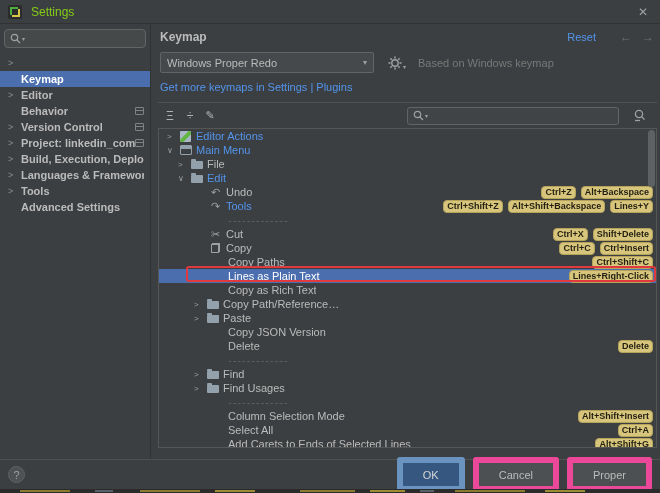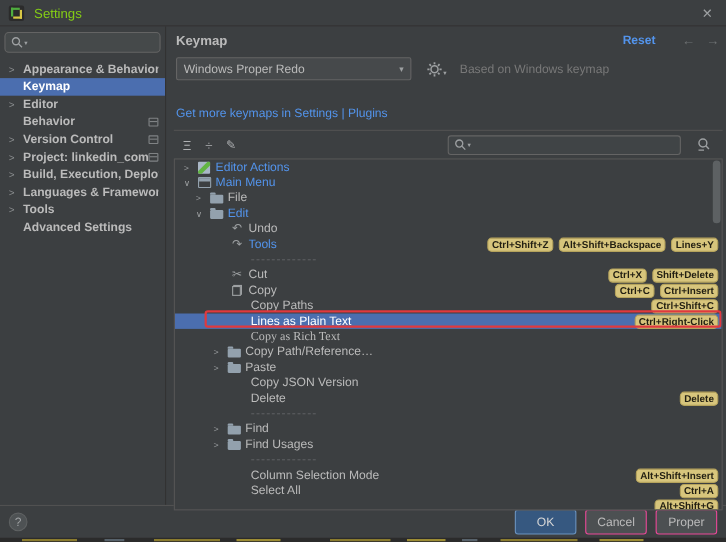--- a/index.html
+++ b/index.html
@@ -29,24 +29,24 @@
   .sb-chev { width:13px; flex:none; color:#8c8f91; font-size:9px; font-weight:normal; }
   .sb-label { white-space:nowrap; overflow:hidden; flex:1; }
   .sb-grid-icon { flex:none; width:9px; height:8px; border:1px solid #8c8f91; border-radius:1px; position:relative; opacity:.85; }
   .sb-grid-icon::before { content:""; position:absolute; left:0; right:0; top:2px; border-top:1px solid #8c8f91; }
 
   
   .main { flex:1; display:flex; flex-direction:column; padding:6px 3px 0 7px; min-width:0; }
   .main-header { display:flex; align-items:center; margin:0 3px 8px 2px; }
   .page-title { color:#bbbbbb; font-size:12px; font-weight:bold; }
   .mh-spacer { flex:1; }
-  .reset-link { color:#5394ec; font-size:11px; font-weight:bold; margin-right:14px; }
+  .reset-link { color:#5394ec; font-size:11px; font-weight:normal; margin-right:14px; }
   .nav-arrow { color:#6e7173; font-size:12px; margin-left:10px; }
 
-  .keymap-row { display:flex; align-items:center; margin:0 0 20px 2px; }
+  .keymap-row { display:flex; align-items:center; margin:0 0 4px 2px; }
   .keymap-select { width:214px; height:21px; background:#46494b; border:1px solid #646464; border-radius:2px; display:flex; align-items:center; padding:0 6px; color:#bbbbbb; font-size:11px; }
   .ks-label { flex:1; }
   .ks-arrow { color:#9da0a2; font-size:8px; }
   .gear-wrap { margin-left:14px; display:flex; align-items:flex-end; }
   .gear-caret { color:#9da0a2; font-size:6px; margin-left:1px; }
   .based-on { color:#787878; font-size:11px; margin-left:12px; }
   .link-row { margin:0 0 7px 2px; }
   .more-link { color:#5394ec; font-size:11px; }
 
   .toolbar { border-top:1px solid #515151; height:26px; display:flex; align-items:center; padding:0 2px; flex:none; }
@@ -81,21 +81,21 @@
   .i-main-menu::before { content:""; position:absolute; left:0; right:0; top:0; height:3px; background:#93a1ad; }
 
   .red-annotation { position:absolute; left:27px; top:137px; width:470px; height:16px; border:2px solid #e0393e; border-radius:3px; z-index:5; }
   .scroll-thumb { position:absolute; right:1px; top:1px; width:7px; height:57px; background:#5d6163; border-radius:4px; z-index:4; }
 
   
   .footer-gap { flex:1; }
   .footer { flex:none; height:30px; border-top:1px solid #515151; display:flex; align-items:center; padding:0 8px; }
   .help-btn { width:17px; height:17px; border-radius:50%; background:#4e5254; border:1px solid #5e6162; color:#9da0a2; font-size:11px; display:flex; align-items:center; justify-content:center; }
   .f-spacer { flex:1; }
-  .btn { height:23px; min-width:56px; padding:0 8px; font-size:11px; color:#bbbbbb; background:#4c5052; border:1px solid #ec4899; border-radius:3px; margin-left:8px; display:flex; align-items:center; justify-content:center; }
+  .btn { height:35px; min-width:56px; padding:0 20px; font-size:11px; color:#bbbbbb; background:#4c5052; border:6px solid #ec4899; border-radius:3px; margin-left:8px; display:flex; align-items:center; justify-content:center; }
   .btn.primary { background:#365880; border-color:#6a93c0; color:#d6d6d6; }
 
   
   .bg-strip { position:absolute; left:0; top:489px; width:660px; height:4px; background:#2b2b2b; }
   .bg-strip .frag { position:absolute; top:1px; height:2px; }
 </style>
 </head>
 <body>
 
 <div class="dialog">
@@ -113,21 +113,20 @@
       <div class="sb-search">
         <svg class="mag" width="11" height="11" viewBox="0 0 11 11">
             <circle cx="4.5" cy="4.5" r="3.2" fill="none" stroke="#9da0a2" stroke-width="1.2"></circle>
             <line x1="7" y1="7" x2="10" y2="10" stroke="#9da0a2" stroke-width="1.2"></line>
           </svg>
         <span class="mag-caret">▾</span>
       </div>
       <div id="sidebar-items">
           <div class="sb-item">
             <span class="sb-chev">&gt;</span>
-            <span class="sb-label">Appearance &amp; Behavior</span>
           </div>
           <div class="sb-item sel">
             <span class="sb-chev"></span>
             <span class="sb-label">Keymap</span>
           </div>
           <div class="sb-item">
             <span class="sb-chev">&gt;</span>
             <span class="sb-label">Editor</span>
           </div>
           <div class="sb-item">
@@ -251,20 +250,24 @@
               <span class="t-icon">
                 <span class="i-folder"></span>
               </span>
               <span class="lbl blue">Edit</span>
             </div>
             <div class="row" style="padding-left: 50px;">
               <span class="t-icon">
                 <span class="glyph">↶</span>
               </span>
               <span class="lbl">Undo</span>
+              <span class="badges">
+                <span class="badge">Ctrl+Z</span>
+                <span class="badge">Alt+Backspace</span>
+              </span>
             </div>
             <div class="row" style="padding-left: 50px;">
               <span class="t-icon">
                 <span class="glyph">↷</span>
               </span>
               <span class="lbl blue">Tools</span>
               <span class="badges">
                 <span class="badge">Ctrl+Shift+Z</span>
                 <span class="badge">Alt+Shift+Backspace</span>
                 <span class="badge">Lines+Y</span>
@@ -295,24 +298,24 @@
             </div>
             <div class="row" style="padding-left: 69px;">
               <span class="lbl">Copy Paths</span>
               <span class="badges">
                 <span class="badge">Ctrl+Shift+C</span>
               </span>
             </div>
             <div class="row sel" style="padding-left: 69px;">
               <span class="lbl">Lines as Plain Text</span>
               <span class="badges">
-                <span class="badge">Ctrl+Right-Click</span>
-              </span>
-            </div>
-            <div class="row" style="padding-left: 69px; font-family: Liberation Serif, serif;">
+                <span class="badge">Lines+Right-Click</span>
+              </span>
+            </div>
+            <div class="row" style="padding-left: 69px;">
               <span class="lbl">Copy as Rich Text</span>
             </div>
             <div class="row" style="padding-left: 35px;">
               <span class="chev">&gt;</span>
               <span class="t-icon">
                 <span class="i-folder"></span>
               </span>
               <span class="lbl">Copy Path/Reference…</span>
             </div>
             <div class="row" style="padding-left: 35px;">
@@ -357,20 +360,21 @@
                 <span class="badge">Alt+Shift+Insert</span>
               </span>
             </div>
             <div class="row" style="padding-left: 69px;">
               <span class="lbl">Select All</span>
               <span class="badges">
                 <span class="badge">Ctrl+A</span>
               </span>
             </div>
             <div class="row" style="padding-left: 69px;">
+              <span class="lbl">Add Carets to Ends of Selected Lines</span>
               <span class="badges">
                 <span class="badge">Alt+Shift+G</span>
               </span>
             </div>
           </div>
         <div class="red-annotation"></div>
         <div class="scroll-thumb"></div>
       </div>
 
       <div class="footer-gap"></div>

